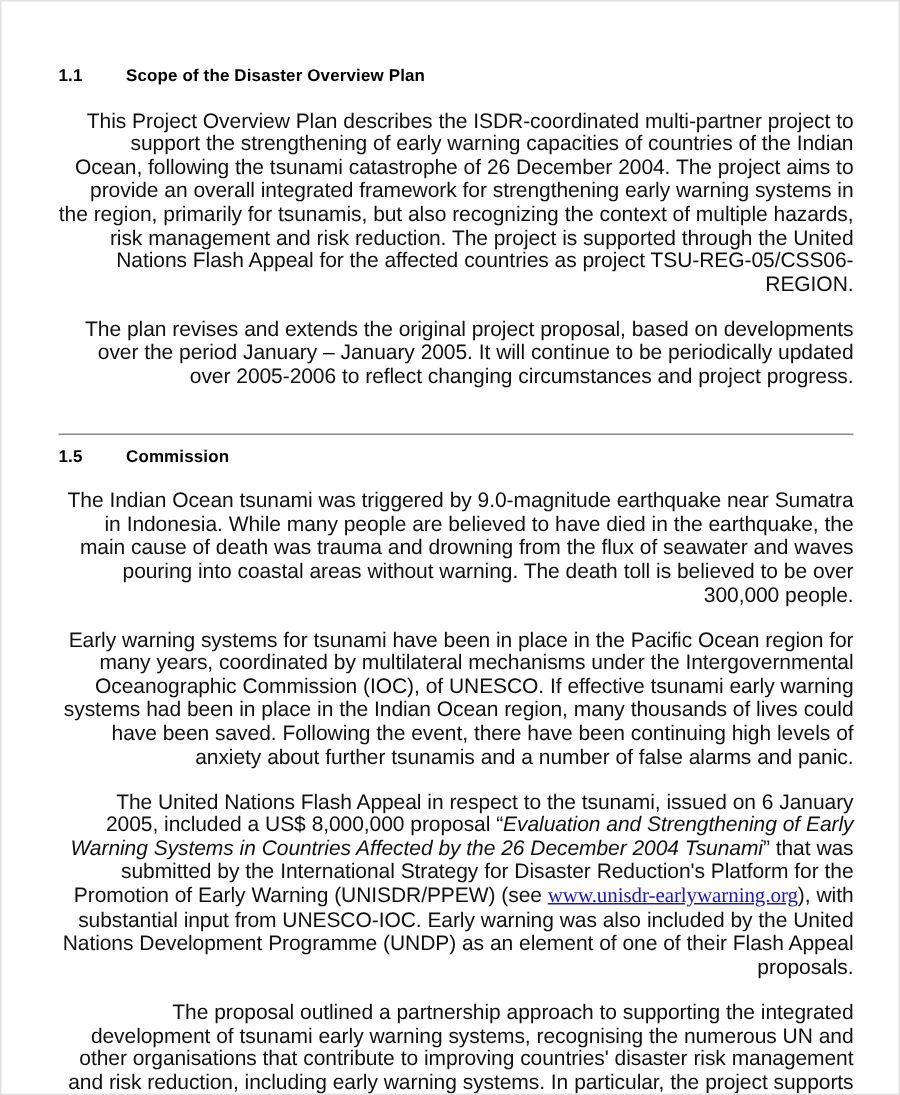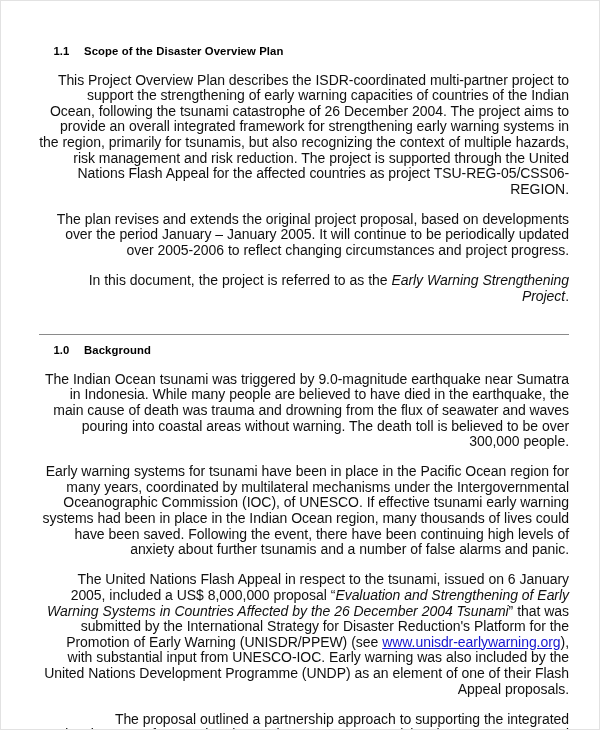--- a/index.html
+++ b/index.html
@@ -40,66 +40,65 @@
     font-weight: bold;
     color: #000000;
     line-height: 1.2;
     margin: 0 0 14px 0;
     display: block;
     letter-spacing: 0.1px;
   }
   .section-heading .num {
     display: inline-block;
     width: 45px;
-    text-align: center;
   }
   .para {
     font-size: 14px;
     line-height: 15.6px;
     color: #101010;
     margin: 0 0 14.5px 0;
     text-align: right;
     letter-spacing: -0.05px;
     word-spacing: 0.1px;
   }
   .para:last-child {
     margin-bottom: 0;
   }
   .italic {
     font-style: italic;
   }
   .doc-link {
     color: #1515cf;
     text-decoration: underline;
+    font-family: Liberation Serif, serif;
   }
   .sec-gap {
     height: 30px;
   }
 </style>
 </head>
 <body>
 
 <div class="page">
   <div class="page-inner">
 
     <div class="section">
       <h2 class="section-heading"><span class="num">1.1</span><span>Scope of the Disaster Overview Plan</span></h2>
 
       <p class="para">This Project Overview Plan describes the ISDR-coordinated multi-partner project to support the strengthening of early warning capacities of countries of the Indian Ocean, following the tsunami catastrophe of 26 December 2004. The project aims to provide an overall integrated framework for strengthening early warning systems in the region, primarily for tsunamis, but also recognizing the context of multiple hazards, risk management and risk reduction. The project is supported through the United Nations Flash Appeal for the affected countries as project TSU-REG-05/CSS06-REGION.</p>
 
       <p class="para">The plan revises and extends the original project proposal, based on developments over the period January – January 2005. It will continue to be periodically updated over 2005-2006 to reflect changing circumstances and project progress.</p>
 
-      <p class="para"><span>In this document, the project is referred to as the </span><span class="italic">Early Warning Strengthening Project</span><span>.</span></p>
     </div>
 
     <div class="sec-gap"></div>
 
     <div class="section">
       <hr class="section-rule">
-      <h2 class="section-heading"><span class="num">1.0</span><span>Background</span></h2>
+      <h2 class="section-heading"><span class="num">1.5</span><span>Commission</span></h2>
 
       <p class="para">The Indian Ocean tsunami was triggered by 9.0-magnitude earthquake near Sumatra in Indonesia. While many people are believed to have died in the earthquake, the main cause of death was trauma and drowning from the flux of seawater and waves pouring into coastal areas without warning. The death toll is believed to be over 300,000 people.</p>
 
       <p class="para">Early warning systems for tsunami have been in place in the Pacific Ocean region for many years, coordinated by multilateral mechanisms under the Intergovernmental Oceanographic Commission (IOC), of UNESCO. If effective tsunami early warning systems had been in place in the Indian Ocean region, many thousands of lives could have been saved. Following the event, there have been continuing high levels of anxiety about further tsunamis and a number of false alarms and panic.</p>
 
       <p class="para"><span>The United Nations Flash Appeal in respect to the tsunami, issued on 6 January 2005, included a US$ 8,000,000 proposal “</span><span class="italic">Evaluation and Strengthening of Early Warning Systems in Countries Affected by the 26 December 2004 Tsunami</span><span>” that was submitted by the International Strategy for Disaster Reduction's Platform for the Promotion of Early Warning (UNISDR/PPEW) (see </span><a class="doc-link" href="#">www.unisdr-earlywarning.org</a><span>), with substantial input from UNESCO-IOC. Early warning was also included by the United Nations Development Programme (UNDP) as an element of one of their Flash Appeal proposals.</span></p>
 
       <p class="para">The proposal outlined a partnership approach to supporting the integrated development of tsunami early warning systems, recognising the numerous UN and other organisations that contribute to improving countries' disaster risk management and risk reduction, including early warning systems. In particular, the project supports UNESCO-IOC in its leadership to establish the core elements of a tsunami early warning system.</p>
     </div>
 

